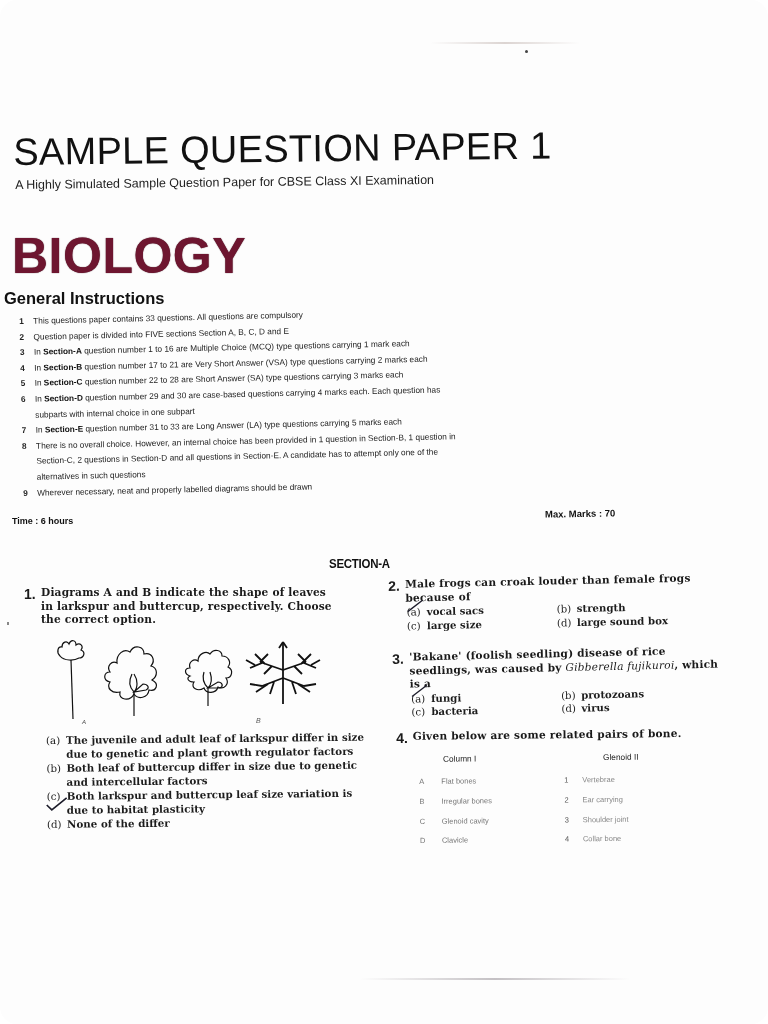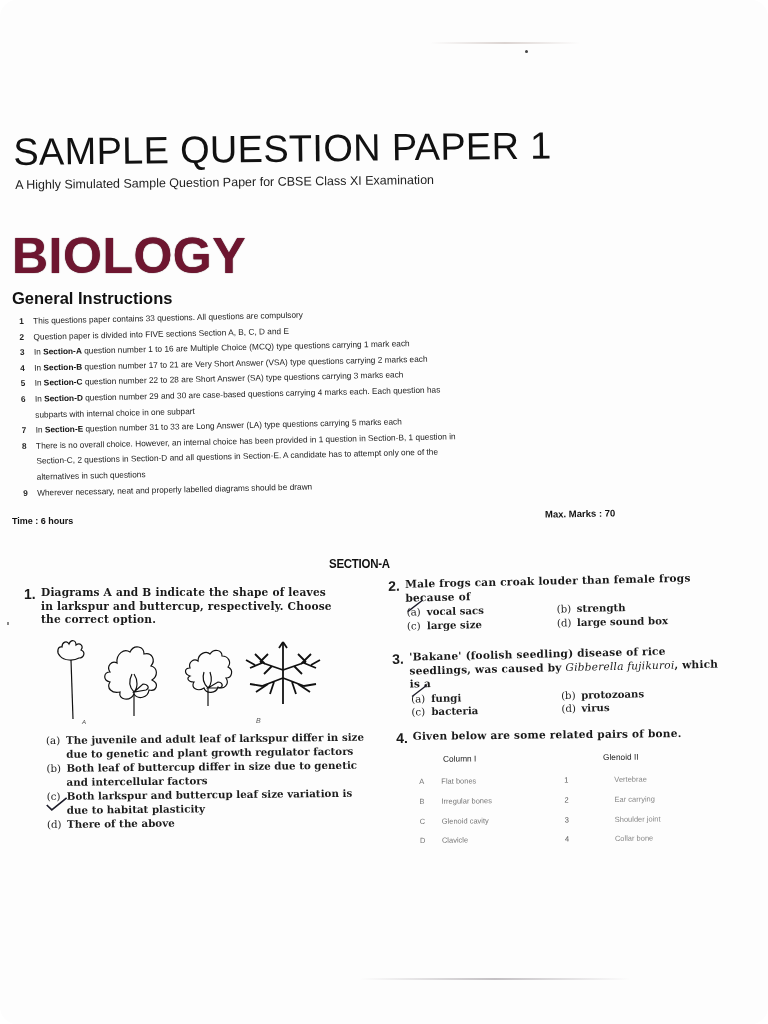--- a/index.html
+++ b/index.html
@@ -8,21 +8,21 @@
 
     .page { position: absolute; inset: 0; background: #fdfdfd; border-radius: 17px; }
     .scan-mark { position: absolute; left: 430px; top: 42px; width: 150px; height: 2px; background: linear-gradient(90deg, rgba(0,0,0,0), rgba(120,90,80,0.25), rgba(0,0,0,0)); }
     .scan-dot { position: absolute; left: 525px; top: 50px; width: 3px; height: 3px; background: #444; border-radius: 50%; }
     .scan-bottom { position: absolute; left: 360px; top: 978px; width: 270px; height: 2px; background: linear-gradient(90deg, rgba(0,0,0,0), rgba(90,80,90,0.35), rgba(0,0,0,0)); }
 
     .paper-title { position: absolute; left: 13px; top: 131px; font-size: 38px; font-weight: 400; letter-spacing: 0.3px; color: #111; transform: rotate(-0.7deg); transform-origin: left top; white-space: nowrap; }
     .paper-subtitle { position: absolute; left: 15px; top: 178px; font-size: 12.5px; color: #222; transform: rotate(-0.7deg); transform-origin: left top; white-space: nowrap; }
     .subject-title { position: absolute; left: 12px; top: 215px; font-size: 50px; font-weight: 700; color: #6e1630; letter-spacing: 0.5px; white-space: nowrap; text-shadow: 0 0 1px #3a0a18; margin-top: 12px; }
 
-    .gi-heading { position: absolute; left: 12px; top: 289px; font-size: 16.5px; font-weight: 700; color: #111; white-space: nowrap; }
+    .gi-heading { position: absolute; left: 4px; top: 289px; font-size: 16.5px; font-weight: 700; color: #111; white-space: nowrap; }
     .instructions { position: absolute; left: 19px; top: 314px; width: 640px; transform: rotate(-1.3deg); transform-origin: left top; }
     .instr { font-size: 8.3px; line-height: 15.6px; color: #222; display: flex; }
     .instr .num { width: 14px; flex: none; font-weight: 700; }
     .instr .txt b { font-weight: 700; color: #111; }
     .instr.cont { padding-left: 14px; }
 
     .time-label { position: absolute; left: 12px; top: 516px; font-size: 9px; font-weight: 700; color: #111; }
     .marks-label { position: absolute; left: 545px; top: 508px; font-size: 9.5px; font-weight: 700; color: #111; transform: rotate(-1deg); }
 
     .section-heading { position: absolute; left: 329px; top: 556px; font-size: 13.5px; font-weight: 700; color: #111; letter-spacing: -0.3px; transform: scaleX(0.85); transform-origin: left top; }
@@ -53,21 +53,21 @@
     .grid-opts .opt { font-size: 10.2px; font-weight: 700; margin-bottom: 0; line-height: 13.5px; }
     .small-tick { position: absolute; width: 18px; height: 14px; }
 
     .match { position: absolute; left: 419px; top: 754px; width: 260px; font-family: "Liberation Sans", sans-serif; transform: rotate(-0.6deg); transform-origin: left top; }
     .match .hdr { display: flex; font-size: 8.3px; color: #222; margin-bottom: 8px; }
     .match .hdr span:first-child { margin-left: 24px; width: 160px; }
     .match .row { display: flex; font-size: 7.5px; color: #777; line-height: 19.8px; }
     .match .row .k1 { width: 22px; }
     .match .row .v1 { width: 123px; }
     .match .row .k2 { width: 18px; color: #555; }
-    .match .row .v2 { color: #888; margin-left: 32px; }
+    .match .row .v2 { color: #888; }
 
     .margin-mark { position: absolute; left: 7px; top: 622px; width: 2px; height: 3px; background: #888; }
   </style>
 </head>
 <body>
 
 <div class="page">
 
   <div class="scan-mark"></div>
   <div class="scan-dot"></div>
@@ -177,21 +177,21 @@
     <div class="opt">
       <span class="ol">(b)</span>
       <span>Both leaf of buttercup differ in size due to genetic and intercellular factors</span>
     </div>
     <div class="opt">
       <span class="ol">(c)</span>
       <span>Both larkspur and buttercup leaf size variation is due to habitat plasticity</span>
     </div>
     <div class="opt">
       <span class="ol">(d)</span>
-      <span>There of the above</span>
+      <span>None of the differ</span>
     </div>
     <svg class="tick" viewBox="0 0 24 16">
       <path d="M2 9 L7 14 L22 2" stroke="#1c1c2a" stroke-width="1.6" fill="none"></path>
     </svg>
   </div>
 
   <div class="q q2">
     <div class="stem2">
       <span class="qnum">2.</span>
       <span class="qtext">Male frogs can croak louder than female frogs because of</span>

